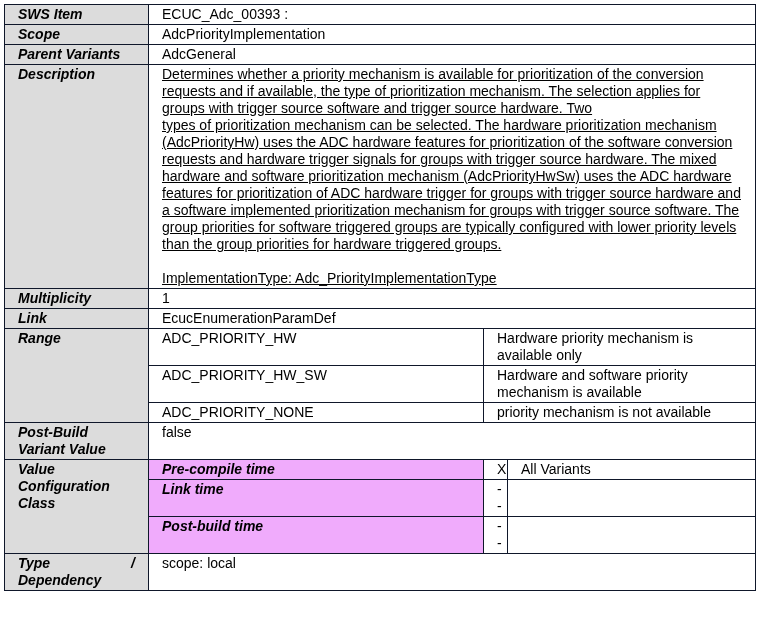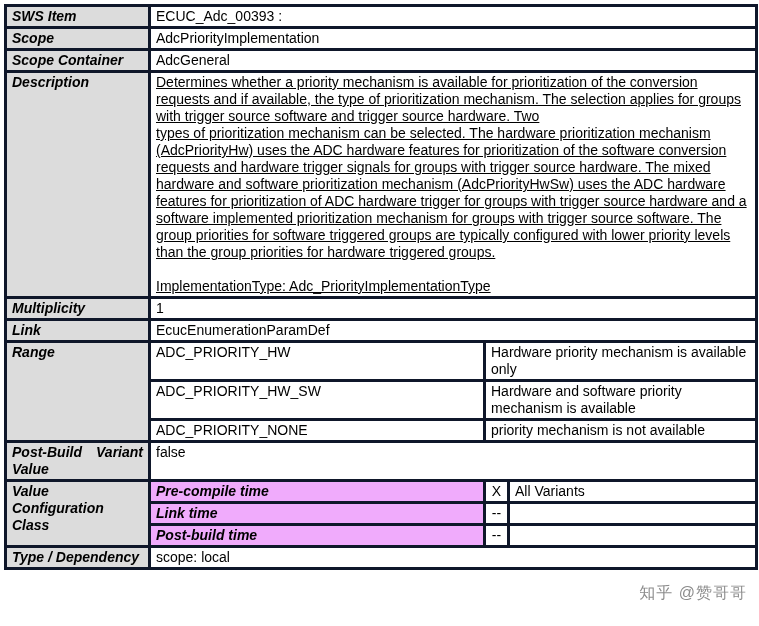--- a/index.html
+++ b/index.html
@@ -18,22 +18,22 @@
   }
   table.spec {
     position: absolute;
     left: 4px;
     top: 4px;
     width: 751px;
     border-collapse: collapse;
     table-layout: fixed;
   }
   table.spec td {
-    border: 3px solid #0f172a;
-    padding: 1px 5px;
+    border: 1px solid #0f172a;
+    padding: 1px 13px;
     font-size: 14px;
     line-height: 17px;
     vertical-align: top;
     overflow: hidden;
   }
   td.lbl {
     background: #dcdcdc;
     font-weight: bold;
     font-style: italic;
     text-align: justify;
@@ -83,21 +83,21 @@
         <td class="lbl">SWS Item</td>
         <td class="bold" colspan="3">ECUC_Adc_00393 :</td>
       </tr>
 
       <tr>
         <td class="lbl">Scope</td>
         <td colspan="3">AdcPriorityImplementation</td>
       </tr>
 
       <tr>
-        <td class="lbl">Scope Container</td>
+        <td class="lbl">Parent Variants</td>
         <td colspan="3">AdcGeneral</td>
       </tr>
 
       <tr>
         <td class="lbl">Description</td>
         <td class="desc" colspan="3">Determines whether a priority mechanism is available for prioritization of the conversion requests and if available, the type of prioritization mechanism. The selection applies for groups with trigger source software and trigger source hardware. Two
 types of prioritization mechanism can be selected. The hardware prioritization mechanism (AdcPriorityHw) uses the ADC hardware features for prioritization of the software conversion requests and hardware trigger signals for groups with trigger source hardware. The mixed hardware and software prioritization mechanism (AdcPriorityHwSw) uses the ADC hardware features for prioritization of ADC hardware trigger for groups with trigger source hardware and a software implemented prioritization mechanism for groups with trigger source software. The group priorities for software triggered groups are typically configured with lower priority levels than the group priorities for hardware triggered groups.
 
 ImplementationType: Adc_PriorityImplementationType</td>
       </tr>
@@ -149,15 +149,14 @@
       </tr>
 
       <tr>
         <td class="lbl">Type / Dependency</td>
         <td colspan="3">scope: local</td>
       </tr>
 
     </tbody>
   </table>
 
-  <div class="watermark">知乎 @赞哥哥</div>
 
 </div>
 
 </body></html>

